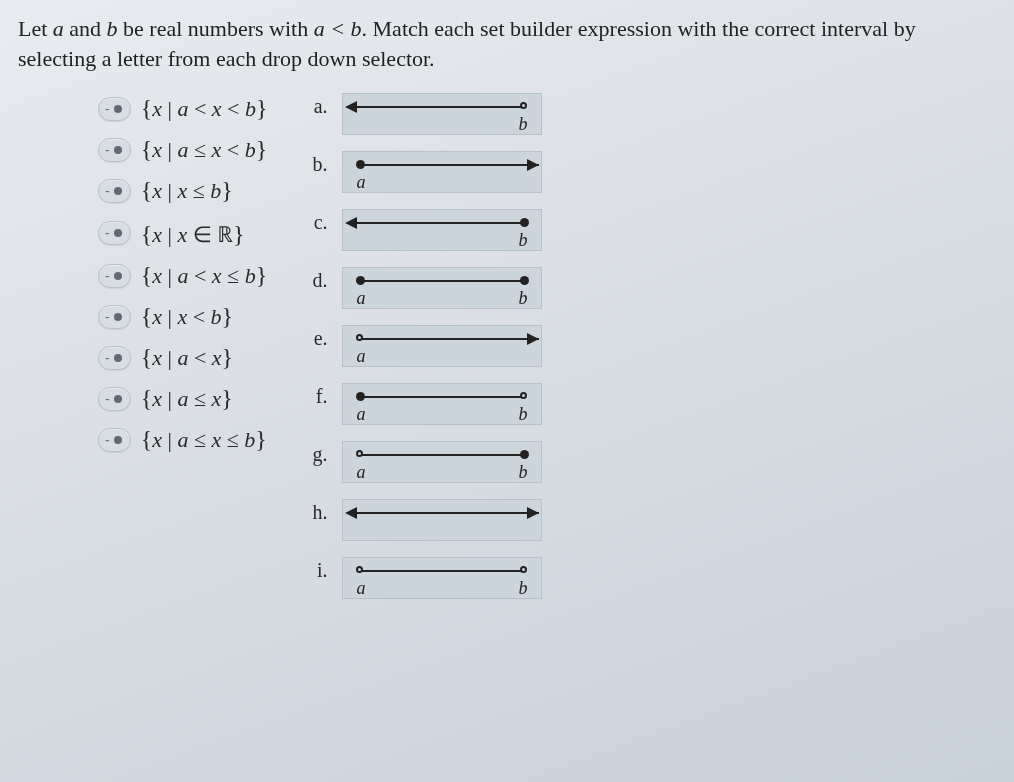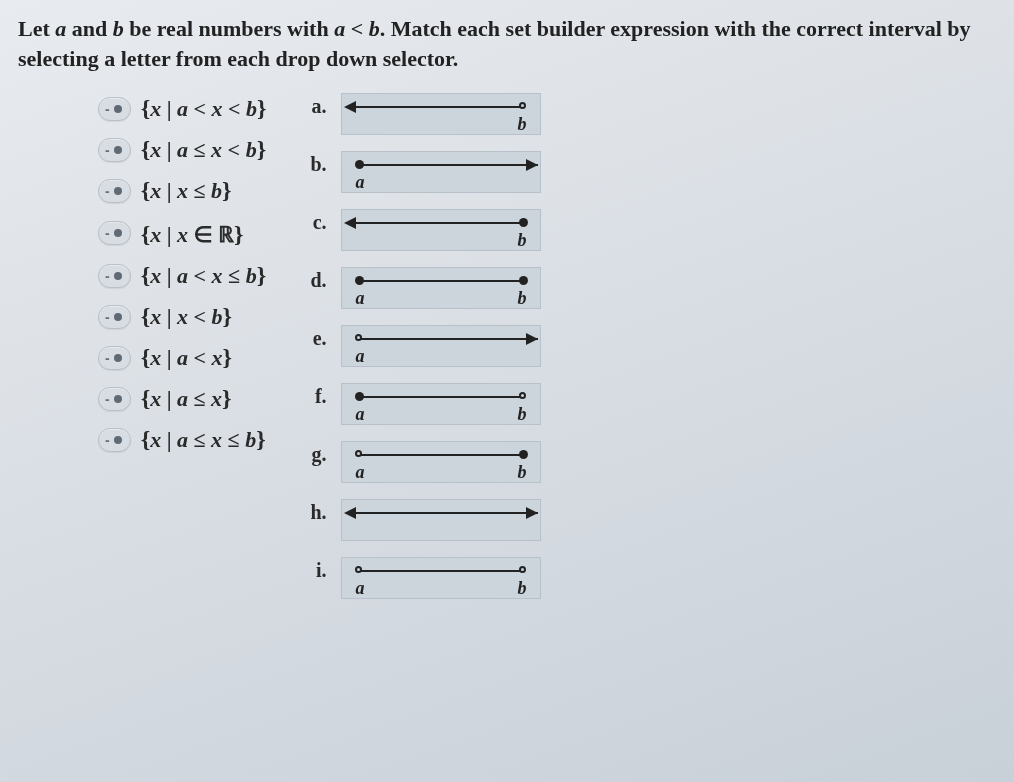--- a/index.html
+++ b/index.html
@@ -8,21 +8,20 @@
     padding: 0;
     width: 1014px;
     height: 782px;
     font-family: Georgia, 'Times New Roman', serif;
     background: linear-gradient(160deg, #e8ebef 0%, #d8dde3 50%, #c8d0d8 100%);
     color: #2a2a2a;
     overflow: hidden;
   }
   .page {
     padding: 14px 18px 10px 18px;
-    font-weight: bold;
   }
   .question {
     font-size: 22px;
     line-height: 1.35;
     color: #222;
     margin-bottom: 18px;
     padding-right: 10px;
   }
   .question .mi { font-style: italic; }
   .content {

